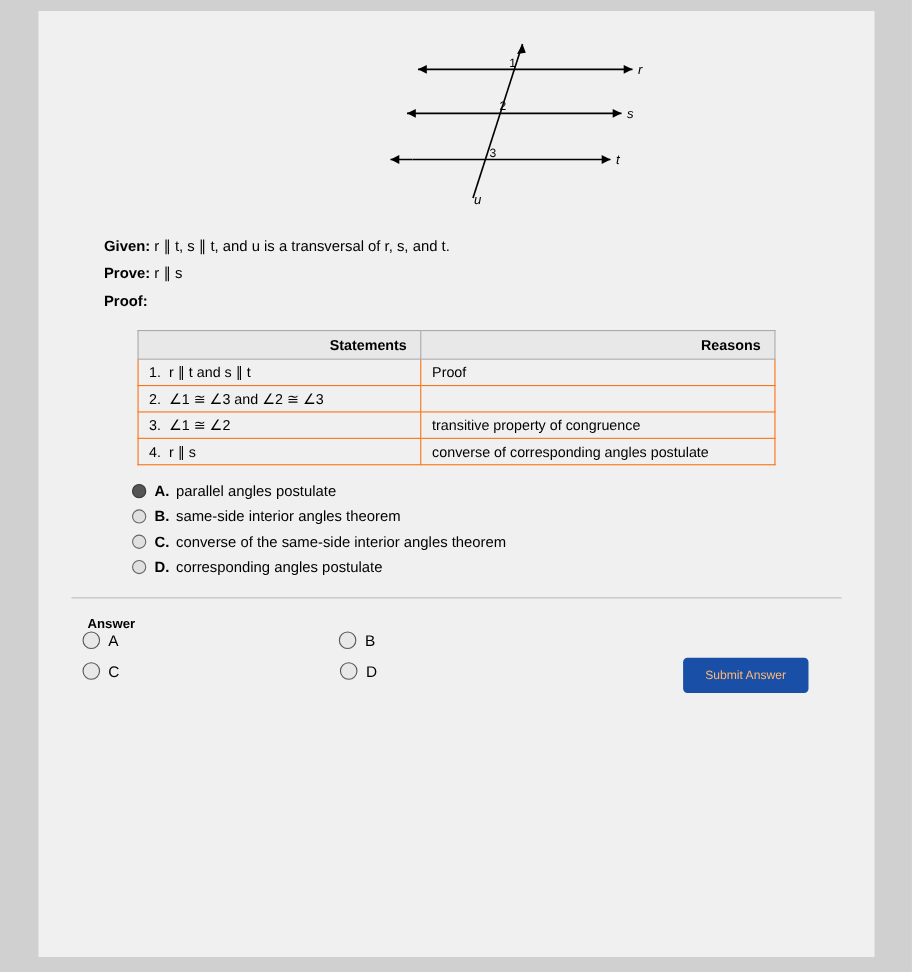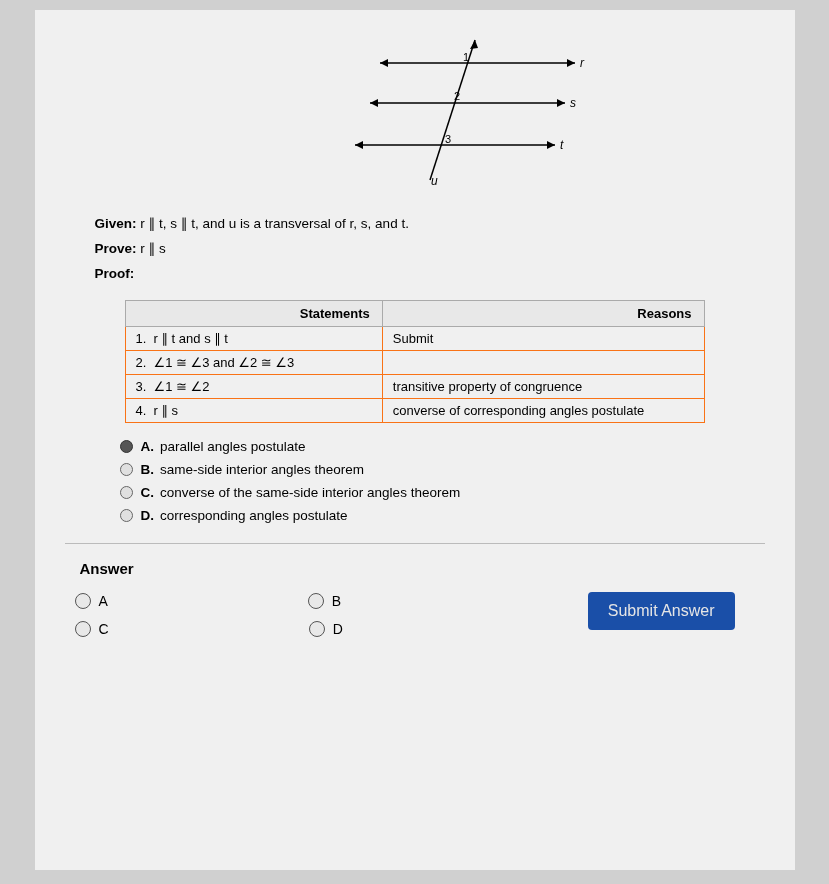--- a/index.html
+++ b/index.html
@@ -113,23 +113,23 @@
 
     
     .divider {
       border: none;
       border-top: 1.5px solid #bbb;
       margin: 16px 0;
     }
 
     
     .answer-label {
-      font-size: 15px;
+      font-size: 12px;
       font-weight: bold;
-      margin-bottom: 16px;
+      margin-bottom: 0;
       margin-left: 5px;
     }
     .answer-row {
       display: flex;
       gap: 200px;
       margin-bottom: 12px;
     }
     .answer-option {
       display: flex;
       align-items: center;
@@ -144,25 +144,25 @@
       border-radius: 50%;
       background: #e8e8e8;
     }
 
     
     .submit-btn {
       position: absolute;
       right: 30px;
       bottom: 30px;
       background: #1a4fa8;
-      color: #e5e5e5;
+      color: #fdba74;
       border: none;
       border-radius: 4px;
       padding: 10px 20px;
-      font-size: 16px;
+      font-size: 11px;
       cursor: pointer;
     }
   </style>
 </head>
 <body>
 
 <div class="page">
 
   <div class="diagram-container">
     <svg class="diagram-svg" viewBox="0 0 340 160">
@@ -213,21 +213,21 @@
   <table class="proof-table">
     <thead>
       <tr>
         <th class="col-stmt">Statements</th>
         <th class="col-reason">Reasons</th>
       </tr>
     </thead>
     <tbody>
       <tr>
         <td class="col-stmt">1. &nbsp;r ∥ t and s ∥ t</td>
-        <td class="col-reason">Submit</td>
+        <td class="col-reason">Proof</td>
       </tr>
       <tr>
         <td class="col-stmt">2. &nbsp;∠1 ≅ ∠3 and ∠2 ≅ ∠3</td>
         <td class="col-reason"></td>
       </tr>
       <tr>
         <td class="col-stmt">3. &nbsp;∠1 ≅ ∠2</td>
         <td class="col-reason">transitive property of congruence</td>
       </tr>
       <tr>

